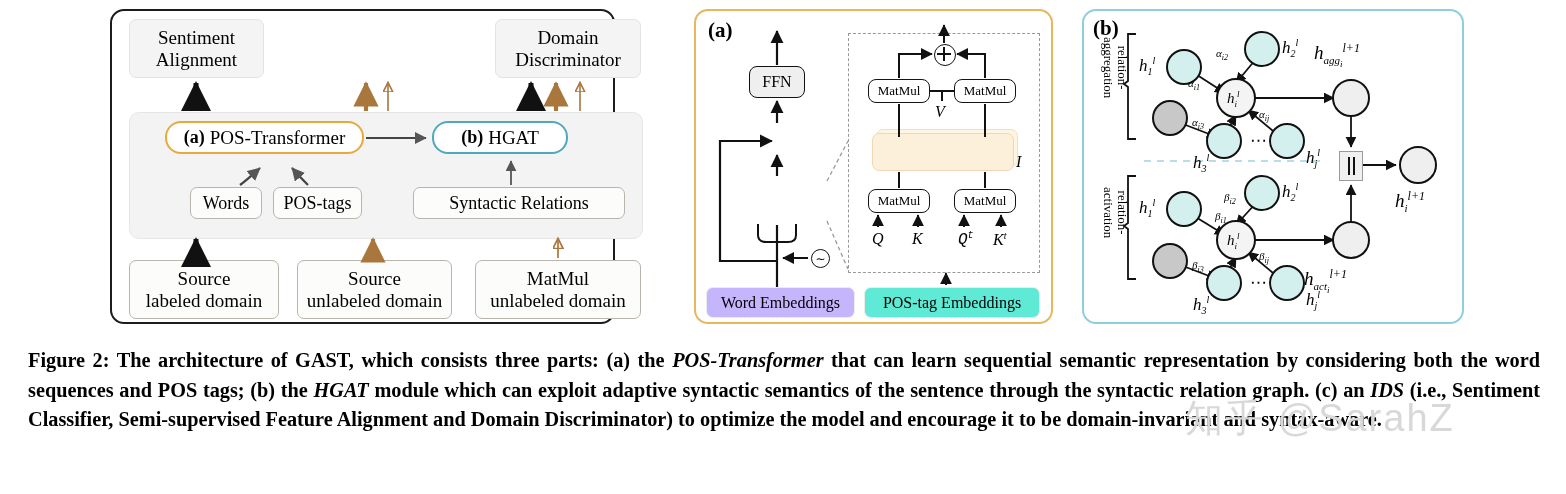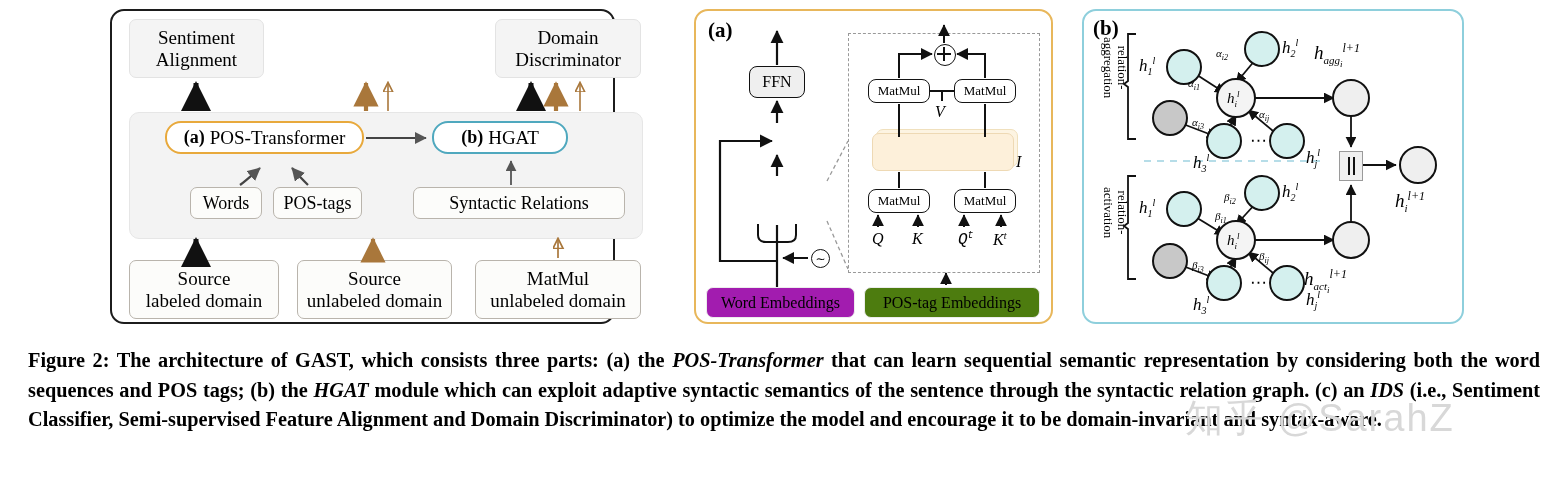--- a/index.html
+++ b/index.html
@@ -180,24 +180,24 @@
     <div class="mathlbl" style="left:297px;top:219px;font-size:16px;">K<sup style="font-size:10px;">t</sup></div>
 
     <div style="position:absolute;left:238px;top:33px;width:20px;height:20px;border:1.8px solid #111;border-radius:50%;">
       <div style="position:absolute;left:2px;top:8px;width:14px;height:1.8px;background:#111;"></div>
       <div style="position:absolute;left:8px;top:2px;width:1.8px;height:14px;background:#111;"></div>
     </div>
 
     <div style="position:absolute;left:115px;top:238px;width:17px;height:17px;border:1.7px solid #111;border-radius:50%;
                 display:flex;align-items:center;justify-content:center;font-size:12px;line-height:1;">∼</div>
 
-    <div class="box box-grey" style="left:10px;top:276px;width:149px;height:31px;font-size:16px;background:#a21caf;border:1px solid #ececec;">
+    <div class="box box-grey" style="left:10px;top:276px;width:149px;height:31px;font-size:16px;background:#c4b5fd;border:1px solid #ececec;">
       <span>Word Embeddings</span>
     </div>
-    <div class="box box-grey" style="left:168px;top:276px;width:176px;height:31px;font-size:16px;background:#4d7c0f;border:1px solid #ececec;">
+    <div class="box box-grey" style="left:168px;top:276px;width:176px;height:31px;font-size:16px;background:#5eead4;border:1px solid #ececec;">
       <span>POS-tag Embeddings</span>
     </div>
 
     <svg width="359" height="315">
       <defs>
         <marker id="a-ah" markerWidth="7" markerHeight="7" refX="5.6" refY="3" orient="auto">
           <path d="M0,0 L6,3 L0,6 z" fill="#111"></path>
         </marker>
       </defs>
 

